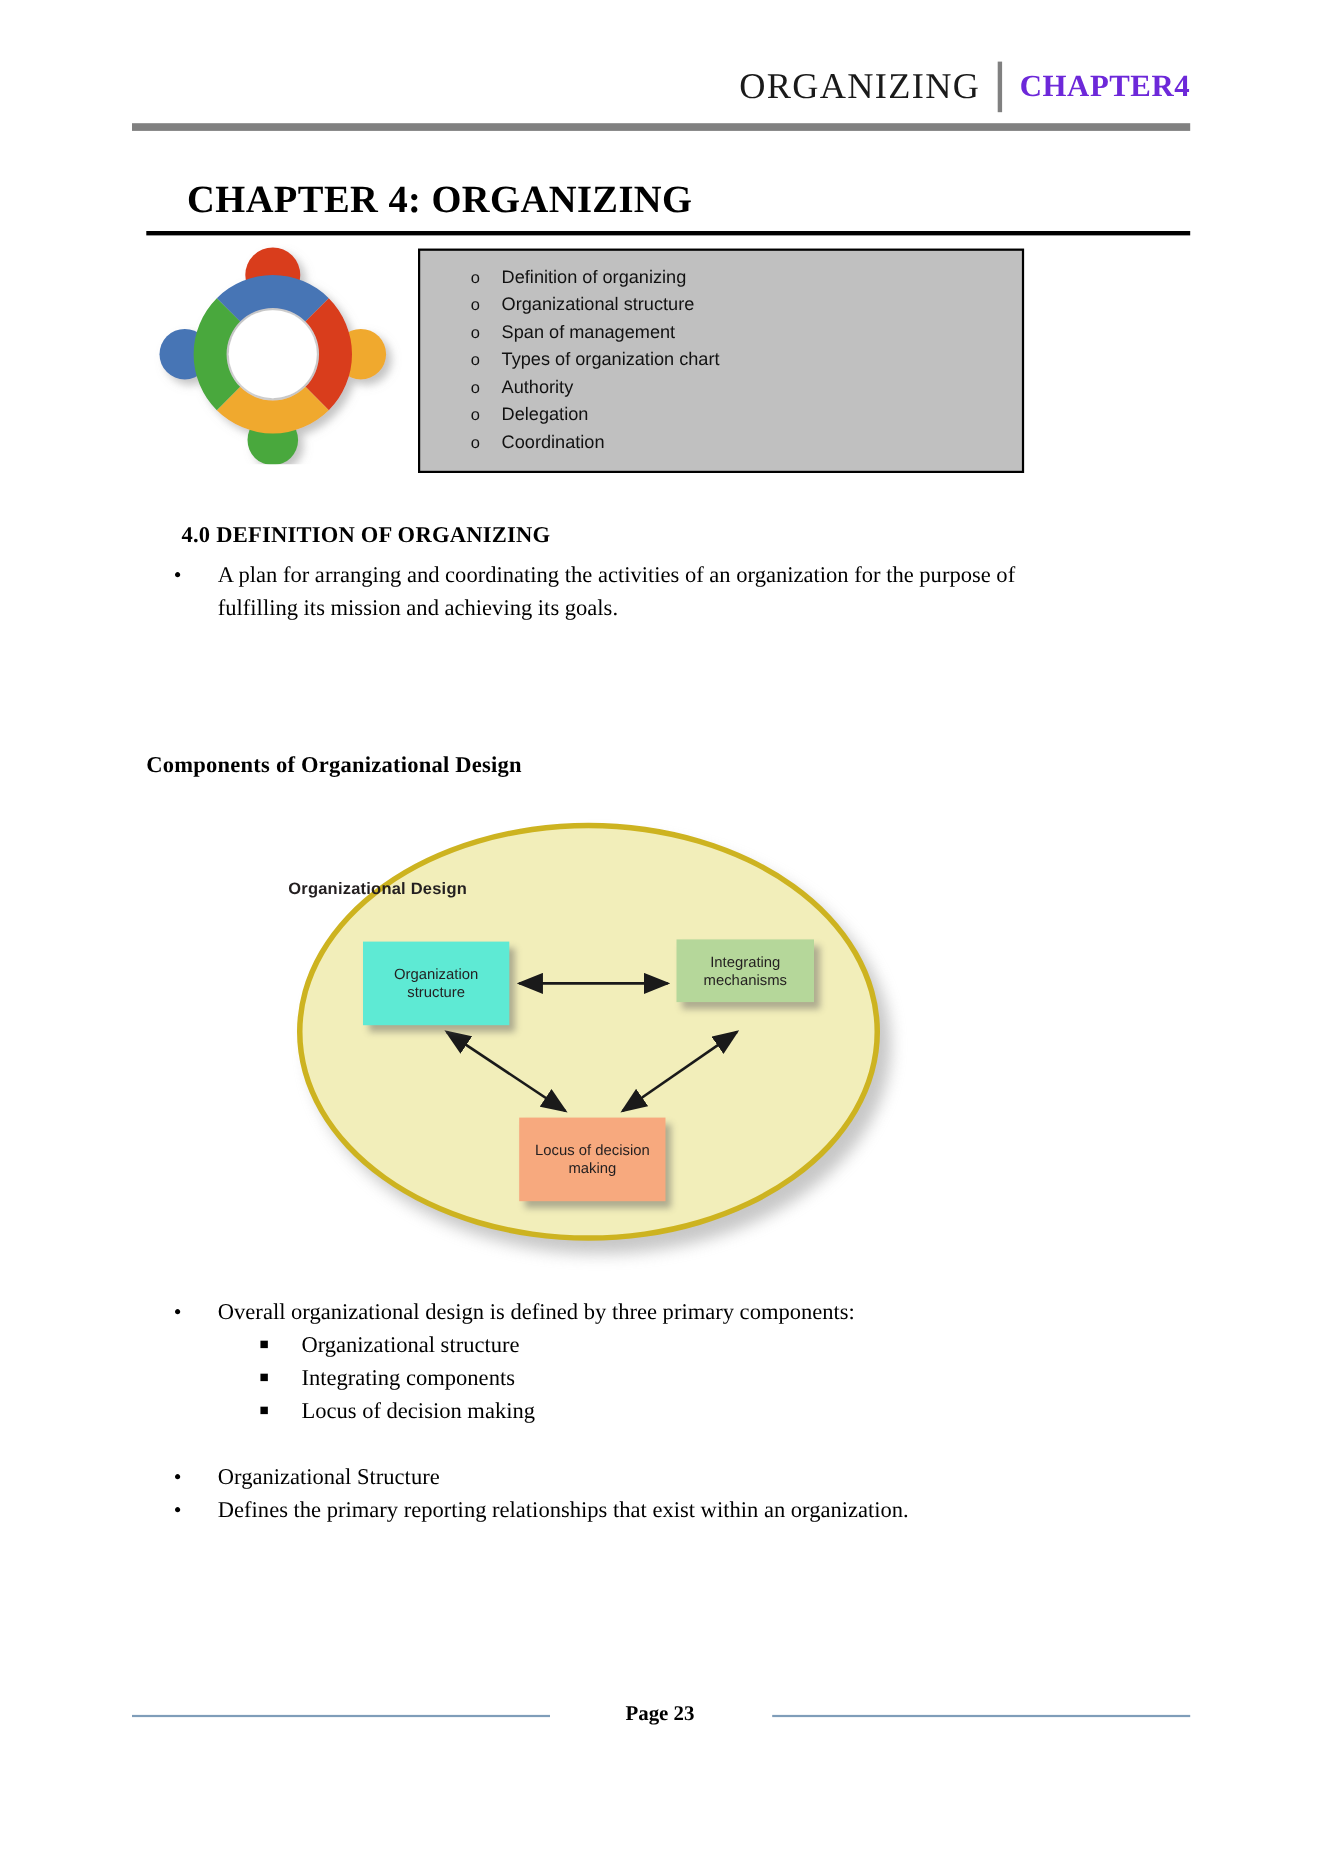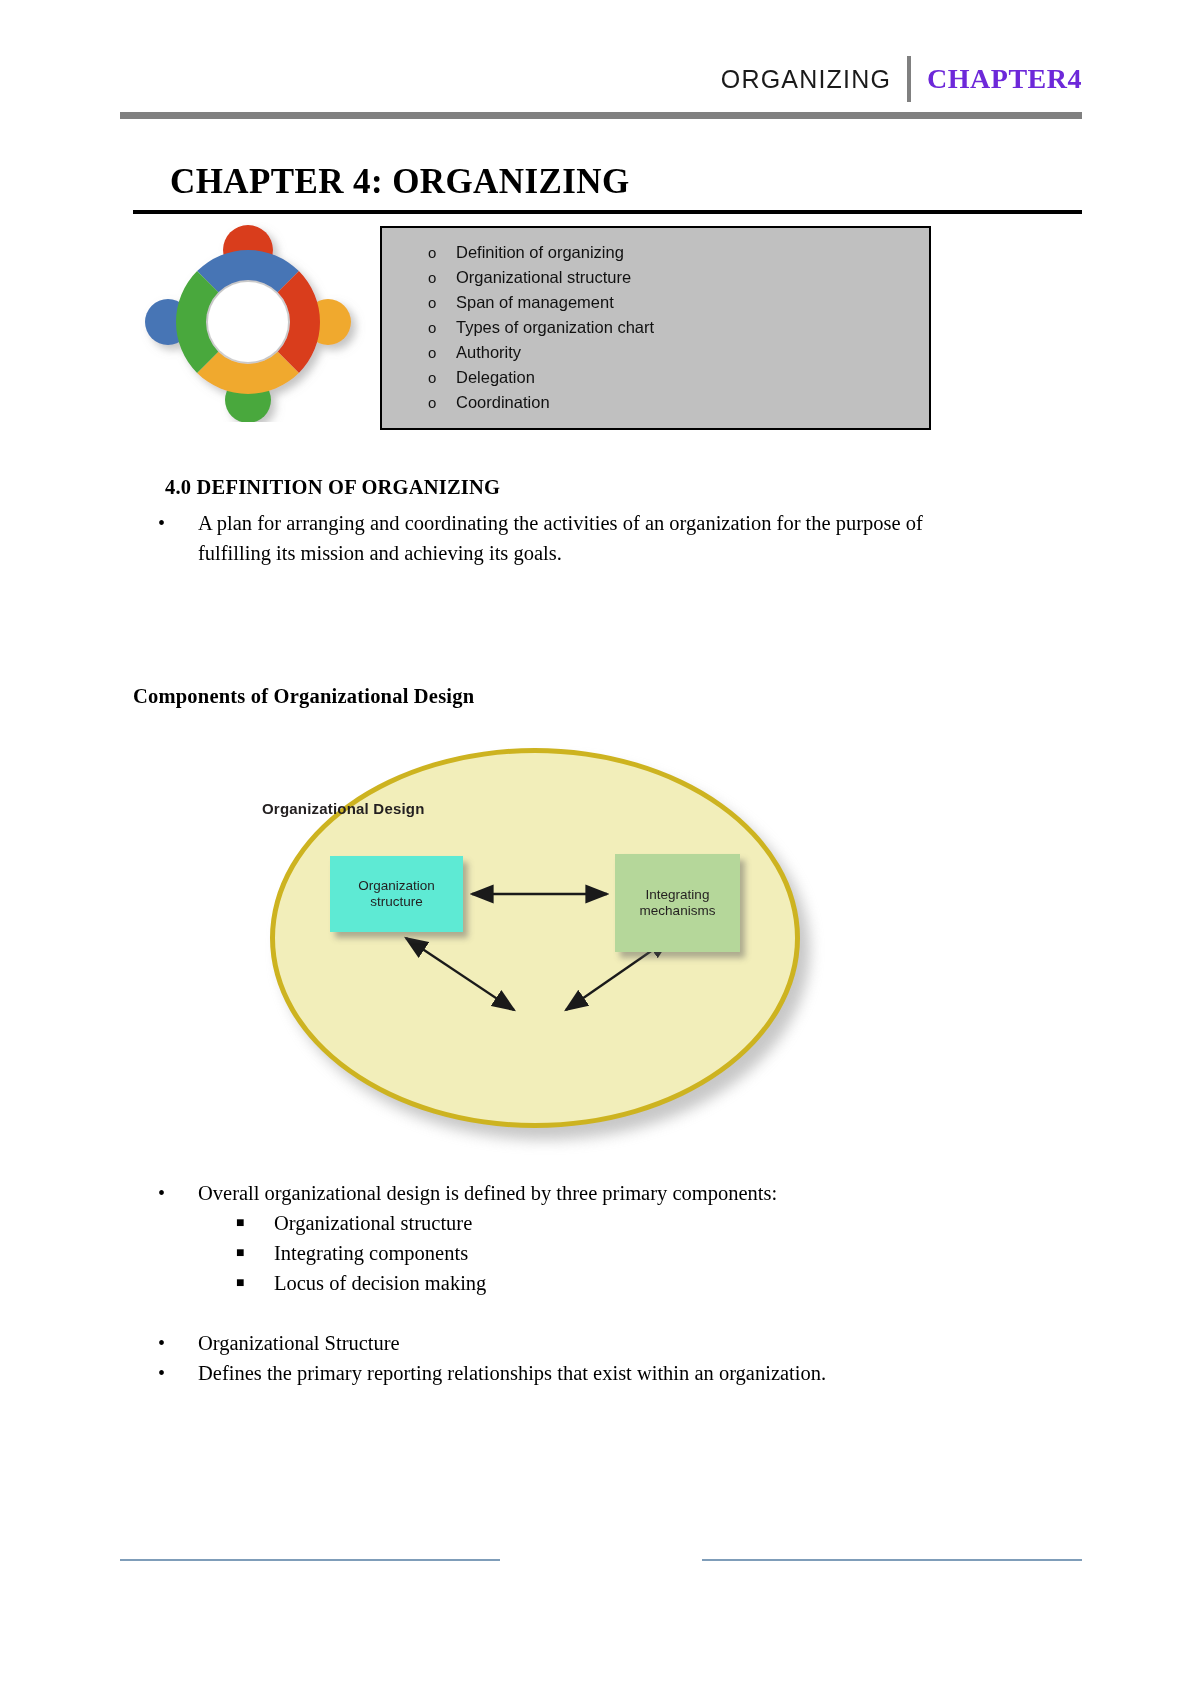--- a/index.html
+++ b/index.html
@@ -17,22 +17,22 @@
   
   .header {
     position:absolute; left:0; right:0; top:56px;
     height:60px;
   }
   .header-inner {
     position:absolute; right:118px; top:0;
     display:flex; align-items:center; gap:0;
   }
   .hdr-left {
-    font-family:Liberation Sans, sans-serif;
-    font-size:25px; letter-spacing:1.2px; color:#1a1a1a;
+    font-family:Liberation Serif, serif;
+    font-size:33px; letter-spacing:1.2px; color:#1a1a1a;
     padding-right:16px;
   }
   .hdr-div {
     width:4px; height:46px; background:#808080;
   }
   .hdr-right {
     font-family:"Liberation Serif", serif;
     font-weight:bold; font-size:28px; letter-spacing:0.5px;
     color:#6d28d9; padding-left:16px;
   }
@@ -128,21 +128,21 @@
   }
   .dbox {
     position:absolute;
     font-family:"Liberation Sans", sans-serif;
     font-size:13.5px; line-height:16px; color:#231f20;
     text-align:center;
     display:flex; align-items:center; justify-content:center;
     box-shadow:5px 6px 6px rgba(90,90,90,.45);
   }
   .dbox-structure { left:68px; top:114px; width:133px; height:76px; background:#5eead4; }
-  .dbox-integrating { left:353px; top:112px; width:125px; height:98px; background:#b5d79a; }
+  .dbox-integrating { left:353px; top:112px; width:125px; height:57px; background:#b5d79a; }
   .dbox-locus { left:210px; top:274px; width:133px; height:76px; background:#f7a97e; }
 
   .arrow-svg { position:absolute; left:0; top:0; width:560px; height:410px; }
 
   
   .footer {
     position:absolute; left:0; right:0; top:1540px; height:40px;
   }
   .footer-rule-l, .footer-rule-r {
     position:absolute; top:19px; height:2px; background:#7f9db9;
@@ -268,20 +268,26 @@
     <div class="dbox dbox-structure">
       <span>
         <span>Organization</span><br>
         <span>structure</span>
       </span>
     </div>
     <div class="dbox dbox-integrating">
       <span>
         <span>Integrating</span><br>
         <span>mechanisms</span>
+      </span>
+    </div>
+    <div class="dbox dbox-locus">
+      <span>
+        <span>Locus of decision</span><br>
+        <span>making</span>
       </span>
     </div>
   </div>
 
   <div class="body-bullet" style="left:158px; top:1178px; width:840px;">
     <div class="bul-row">
       <span class="bul-dot">•</span>
       <span class="bul-text">Overall organizational design is defined by three primary components:</span>
     </div>
     <div style="padding-left:78px;">
@@ -307,15 +313,16 @@
     </div>
     <div class="bul-row">
       <span class="bul-dot">•</span>
       <span class="bul-text">Defines the primary reporting relationships that exist within an organization.</span>
     </div>
   </div>
 
   <div class="footer">
     <div class="footer-rule-l"></div>
     <div class="footer-rule-r"></div>
+    <div class="footer-text">Page 23</div>
   </div>
 
 </div>
 
 </body></html>

